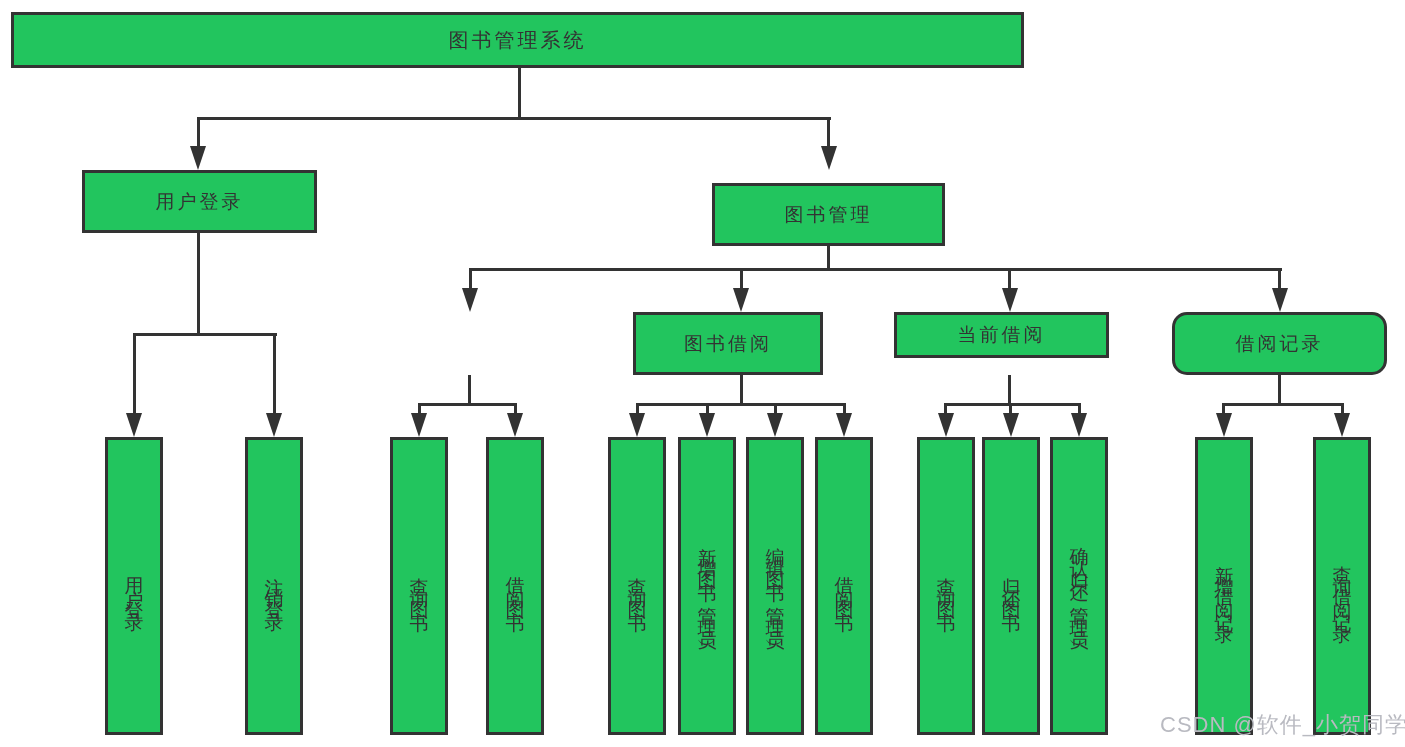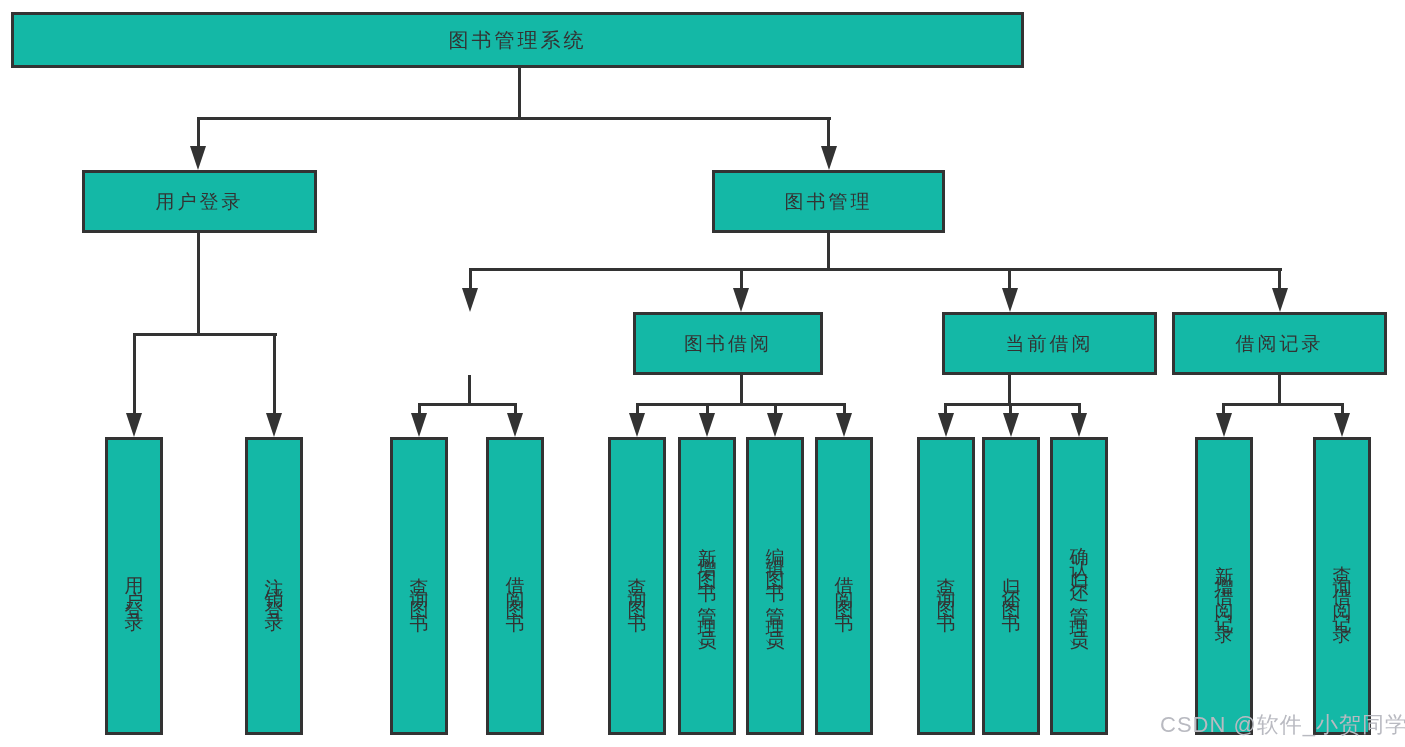--- a/index.html
+++ b/index.html
@@ -1,21 +1,21 @@
 <!DOCTYPE html>
 <html><head>
 <meta charset="utf-8">
 <style>
   html,body{margin:0;padding:0;background:#ffffff;}
   .stage{
     position:relative;width:1405px;height:747px;background:#ffffff;overflow:hidden;
     font-family:"Liberation Sans","DejaVu Sans",sans-serif;color:#333333;
   }
   .box{
-    position:absolute;box-sizing:border-box;background:#14b8a6;border:3px solid #333333;
+    position:absolute;box-sizing:border-box;background:#22c55e;border:3px solid #333333;
     display:flex;align-items:center;justify-content:center;
     font-size:19px;letter-spacing:3px;color:#333333;white-space:nowrap;
   }
   .root{font-size:20px;}
   .leaf{width:58px;top:437px;height:298px;letter-spacing:0;}
   .vtext{
     writing-mode:vertical-rl;text-orientation:mixed;
     font-size:19px;line-height:1.05;letter-spacing:12px;
   }
   .ln{position:absolute;background:#333333;}
@@ -89,25 +89,25 @@
   <div class="ln" style="left:1278px;top:375px;width:3px;height:31px;"></div>
   <div class="ln" style="left:1222px;top:403px;width:122px;height:3px;"></div>
   <div class="ln" style="left:1222px;top:403px;width:3px;height:16px;"></div>
   <div class="ln" style="left:1341px;top:403px;width:3px;height:16px;"></div>
   <div class="ar" style="left:1216px;top:413px;"></div>
   <div class="ar" style="left:1334px;top:413px;"></div>
 
   <div class="box root" style="left:11px;top:12px;width:1013px;height:56px;">图书管理系统</div>
 
   <div class="box" style="left:82px;top:170px;width:235px;height:63px;">用户登录</div>
-  <div class="box" style="left:712px;top:170px;width:233px;height:63px;">图书管理</div>
+  <div class="box" style="left:712px;top:183px;width:233px;height:63px;">图书管理</div>
 
   <div class="box" style="left:633px;top:312px;width:190px;height:63px;">图书借阅</div>
-  <div class="box" style="left:942px;top:312px;width:215px;height:63px;">当前借阅</div>
-  <div class="box" style="left:1172px;top:312px;width:215px;height:63px;">借阅记录</div>
+  <div class="box" style="left:894px;top:312px;width:215px;height:46px;">当前借阅</div>
+  <div class="box" style="left:1172px;top:312px;width:215px;height:63px;border-radius:15px;">借阅记录</div>
 
   <div class="box leaf" style="left:105px;">
     <span class="vtext">用户登录</span>
   </div>
   <div class="box leaf" style="left:245px;">
     <span class="vtext">注销登录</span>
   </div>
 
   <div class="box leaf" style="left:390px;">
     <span class="vtext">查询图书</span>

